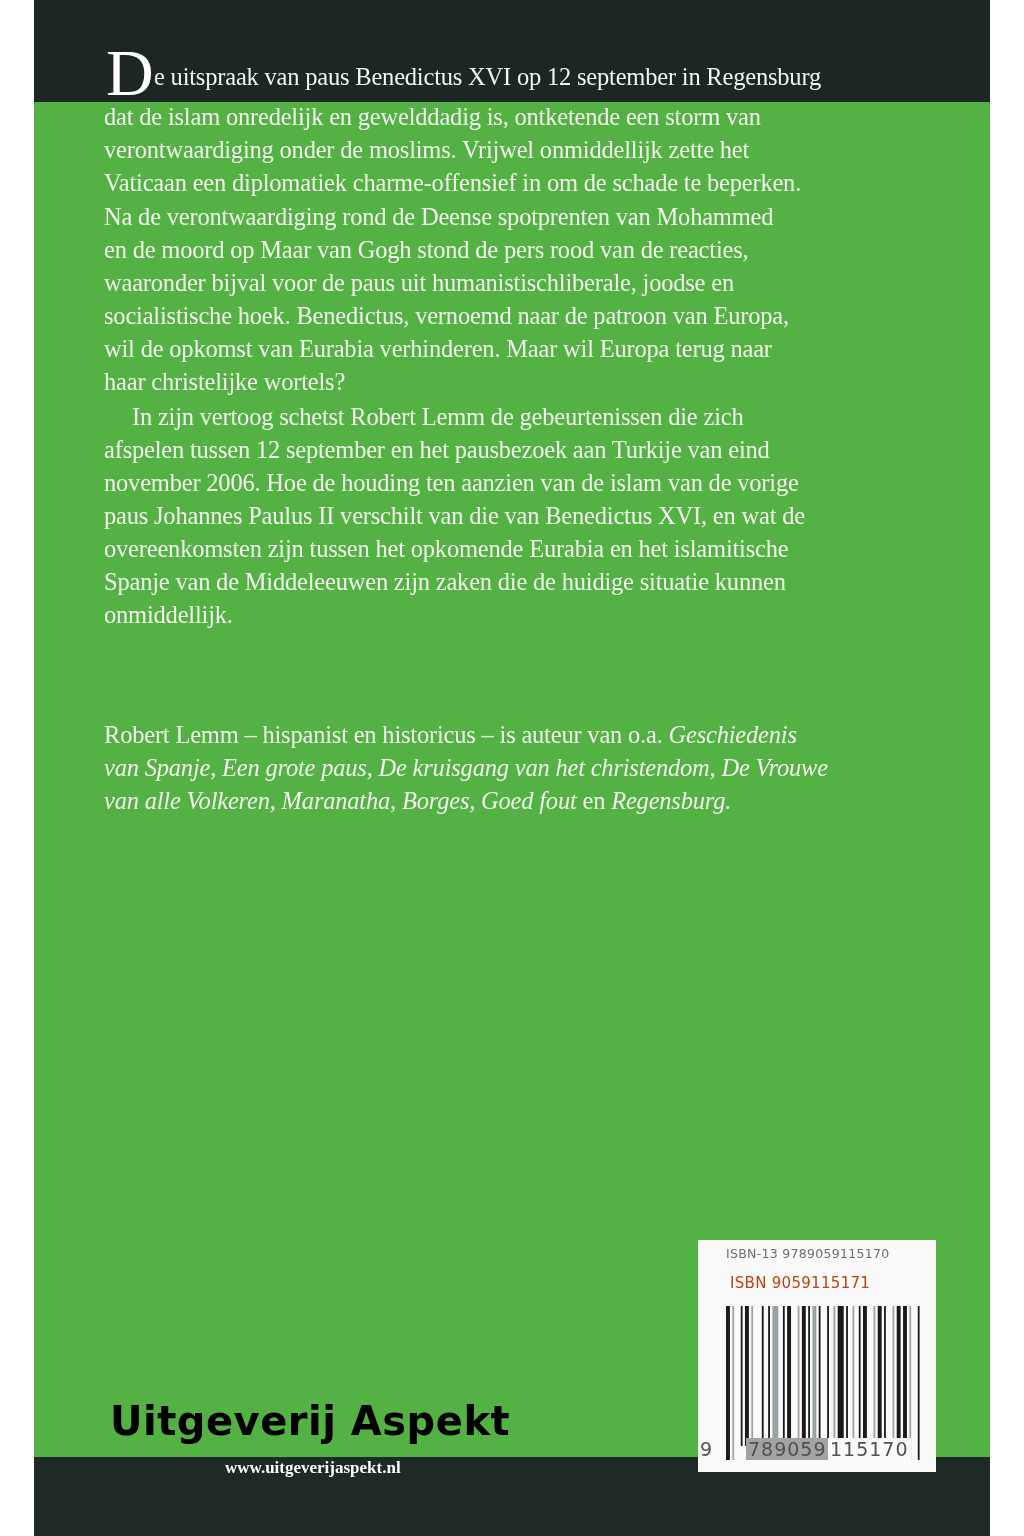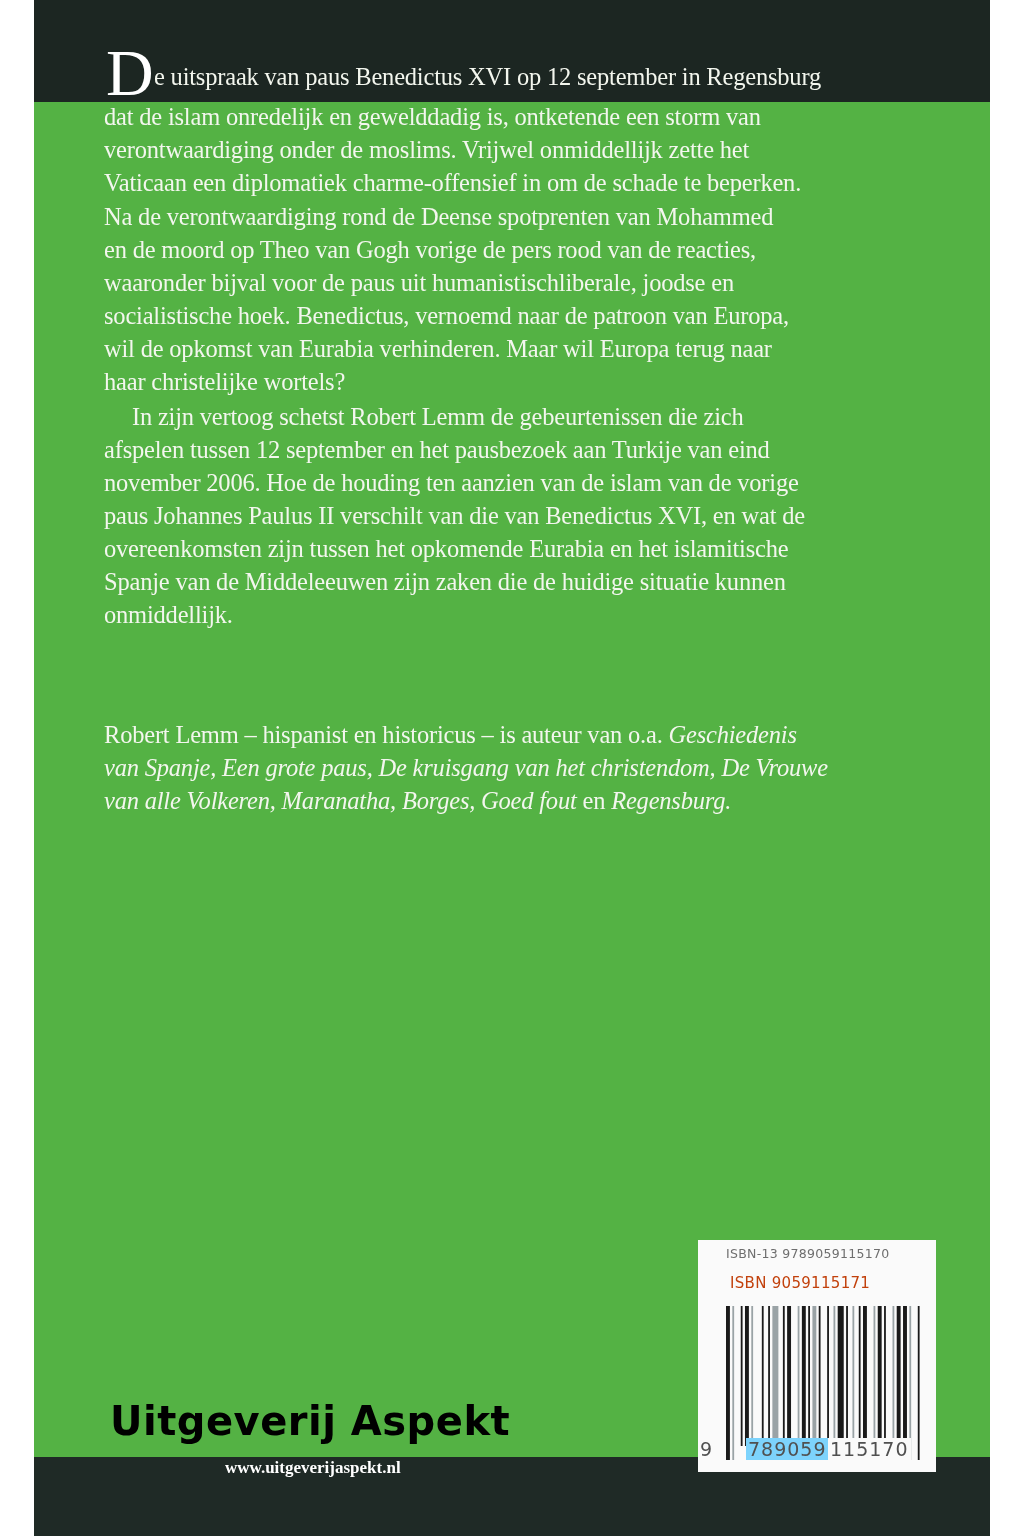--- a/index.html
+++ b/index.html
@@ -56,38 +56,38 @@
     font-size: 15px; color: #c2410c; letter-spacing: 0.3px;
   }
   .bars {
     position: absolute; left: 28px; top: 66px; width: 196px; height: 154px;
   }
   .bar-digits {
     position: absolute; left: 0px; top: 198px; font-family: "DejaVu Sans", sans-serif;
     font-size: 19px; color: #505050; background: transparent; width: 238px;
   }
   .bar-digits .d0 { position: absolute; left: 2px; }
-  .bar-digits .d1 { position: absolute; left: 48px; background: #7dd3fc; padding: 0 2px; letter-spacing: 1px; }
+  .bar-digits .d1 { position: absolute; left: 48px; background: #a3a3a3; padding: 0 2px; letter-spacing: 1px; }
   .bar-digits .d2 { position: absolute; left: 130px; background: #fafafa; padding: 0 2px; letter-spacing: 1px; }
 </style>
 </head>
 <body>
 
 <div class="cover">
   <div class="band-top"></div>
   <div class="band-bottom"></div>
 
   <div class="text-block">
     <span class="dropcap">D</span>
     <div class="line first-line" style="top:60px">e uitspraak van paus Benedictus XVI op 12 september in Regensburg</div>
     <div class="line" style="top:100px">dat de islam onredelijk en gewelddadig is, ontketende een storm van</div>
     <div class="line" style="top:133px">verontwaardiging onder de moslims. Vrijwel onmiddellijk zette het</div>
     <div class="line" style="top:166px">Vaticaan een diplomatiek charme-offensief in om de schade te beperken.</div>
     <div class="line" style="top:200px">Na de verontwaardiging rond de Deense spotprenten van Mohammed</div>
-    <div class="line" style="top:233px">en de moord op Theo van Gogh vorige de pers rood van de reacties,</div>
+    <div class="line" style="top:233px">en de moord op Maar van Gogh stond de pers rood van de reacties,</div>
     <div class="line" style="top:266px">waaronder bijval voor de paus uit humanistischliberale, joodse en</div>
     <div class="line" style="top:299px">socialistische hoek. Benedictus, vernoemd naar de patroon van Europa,</div>
     <div class="line" style="top:332px">wil de opkomst van Eurabia verhinderen. Maar wil Europa terug naar</div>
     <div class="line" style="top:365px">haar christelijke wortels?</div>
 
     <div class="line indent" style="top:400px">In zijn vertoog schetst Robert Lemm de gebeurtenissen die zich</div>
     <div class="line" style="top:433px">afspelen tussen 12 september en het pausbezoek aan Turkije van eind</div>
     <div class="line" style="top:466px">november 2006. Hoe de houding ten aanzien van de islam van de vorige</div>
     <div class="line" style="top:499px">paus Johannes Paulus II verschilt van die van Benedictus XVI, en wat de</div>
     <div class="line" style="top:532px">overeenkomsten zijn tussen het opkomende Eurabia en het islamitische</div>

